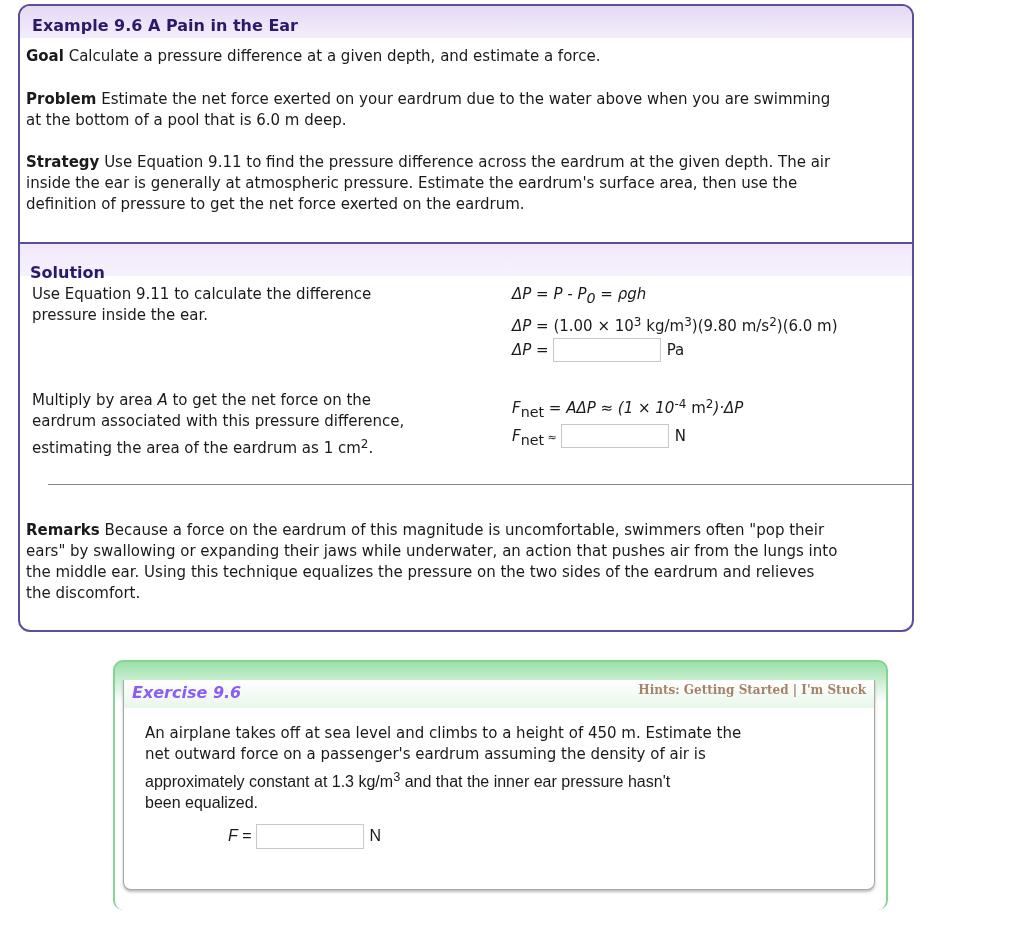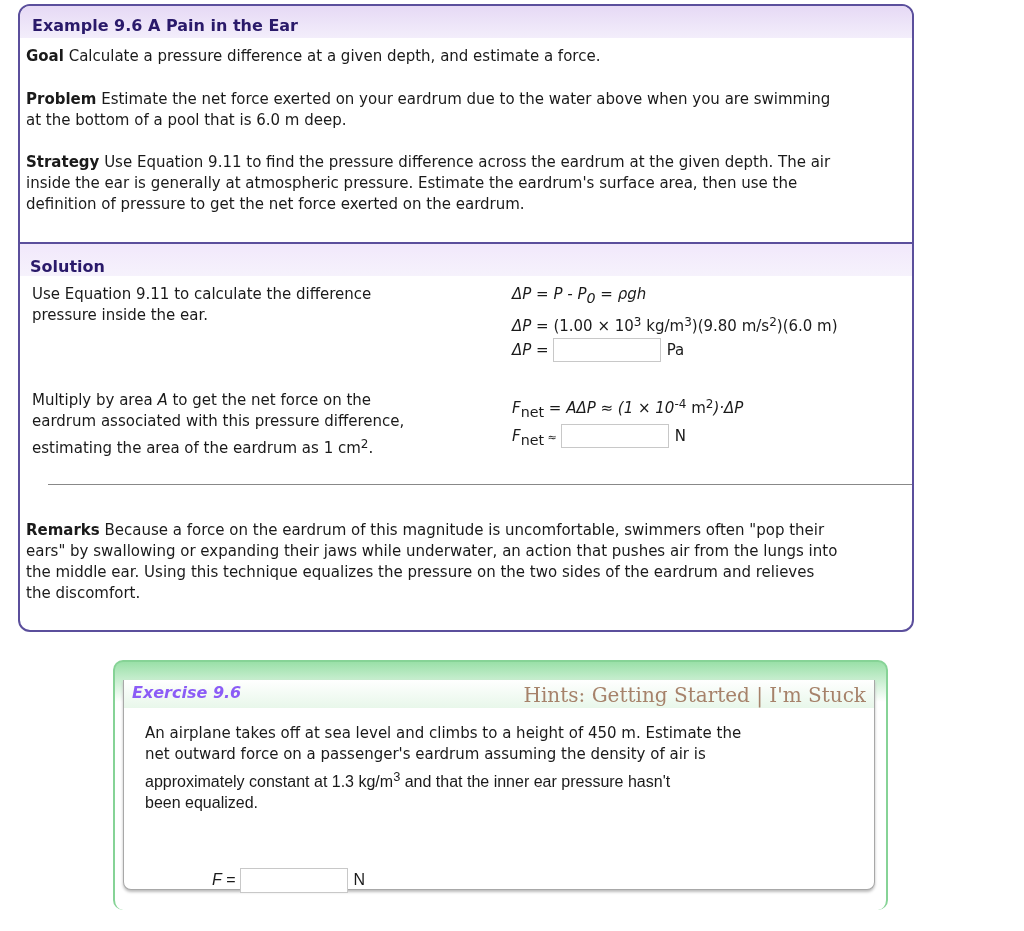--- a/index.html
+++ b/index.html
@@ -15,21 +15,21 @@
   .ex-header {
     height: 32px; padding: 10px 0 0 12px;
     background: linear-gradient(#e6d9f5, #f3eefb);
     font-weight: bold; font-size: 16px; color: #2a1a6a;
   }
   .para { position: absolute; left: 6px; width: 950px; line-height: 21px; font-size: 15px; }
   .para b { font-weight: bold; }
   .divider-section { position: absolute; left: 0; width: 962px; height: 2px; background: #5b4f9c; top: 236px; }
   .sol-header {
     position: absolute; left: 0; top: 238px; width: 962px; height: 32px;
-    padding: 13px 0 0 10px; font-weight: bold; font-size: 16px; color: #2a1a6a;
+    padding: 19px 0 0 10px; font-weight: bold; font-size: 16px; color: #2a1a6a;
     background: linear-gradient(#f1e8fb, #f6f2fc);
   }
   .sol-left { position: absolute; left: 12px; width: 460px; line-height: 21px; font-size: 15px; }
   .sol-right { position: absolute; left: 492px; font-size: 15px; line-height: 21px; white-space: nowrap; }
   .ansbox {
     display: inline-block; width: 108px; height: 24px; border: 1px solid #c8c8c8;
     vertical-align: middle; background: #fff; margin: 0 6px 0 4px;
   }
   .eq-row { position: absolute; white-space: nowrap; }
   sup { font-size: 0.8em; vertical-align: 0.45em; line-height: 0; }
@@ -49,21 +49,21 @@
   .ex-title-bar {
     position: absolute; left: 124px; top: 680px; width: 750px; height: 28px;
     background: linear-gradient(#ffffff, #e8f7ea);
   }
   .ex-title {
     position: absolute; left: 132px; top: 683px; font-family: "DejaVu Sans", sans-serif;
     font-weight: bold; font-style: italic; font-size: 16px; color: #8b5cf6;
   }
   .hints {
     position: absolute; right: 158px; top: 683px; font-family: "DejaVu Serif", serif;
-    font-weight: normal; font-size: 20px; color: #a6826a;
+    font-weight: bold; font-size: 12px; color: #a6826a;
   }
   .hints span.link { cursor: pointer; }
   .ex-body { position: absolute; left: 145px; width: 720px; font-size: 15px; line-height: 21px; }
   .ex-body2 { font-family: "Liberation Sans", sans-serif; font-size: 16px; }
 </style>
 </head>
 <body>
 
 <div class="example">
   <div class="ex-header">Example 9.6 A Pain in the Ear</div>
@@ -134,15 +134,15 @@
 
 <div class="ex-body" style="top:723px;">
   <div>An airplane takes off at sea level and climbs to a height of 450 m. Estimate the</div>
   <div>net outward force on a passenger's eardrum assuming the density of air is</div>
 </div>
 <div class="ex-body ex-body2" style="top:771px;">
   <div><span>approximately constant at 1.3 kg/m</span><sup>3</sup><span> and that the inner ear pressure hasn't</span></div>
   <div>been equalized.</div>
 </div>
 
-<div class="eq-row ex-body2" style="left:212px; top:824px;margin-top:44px;">
+<div class="eq-row ex-body2" style="left:228px; top:824px;">
   <i>F</i><span> =</span><input class="ansbox" style="width: 108px; height: 25px;" type="text" value=""><span>N</span>
 </div>
 
 </body></html>

